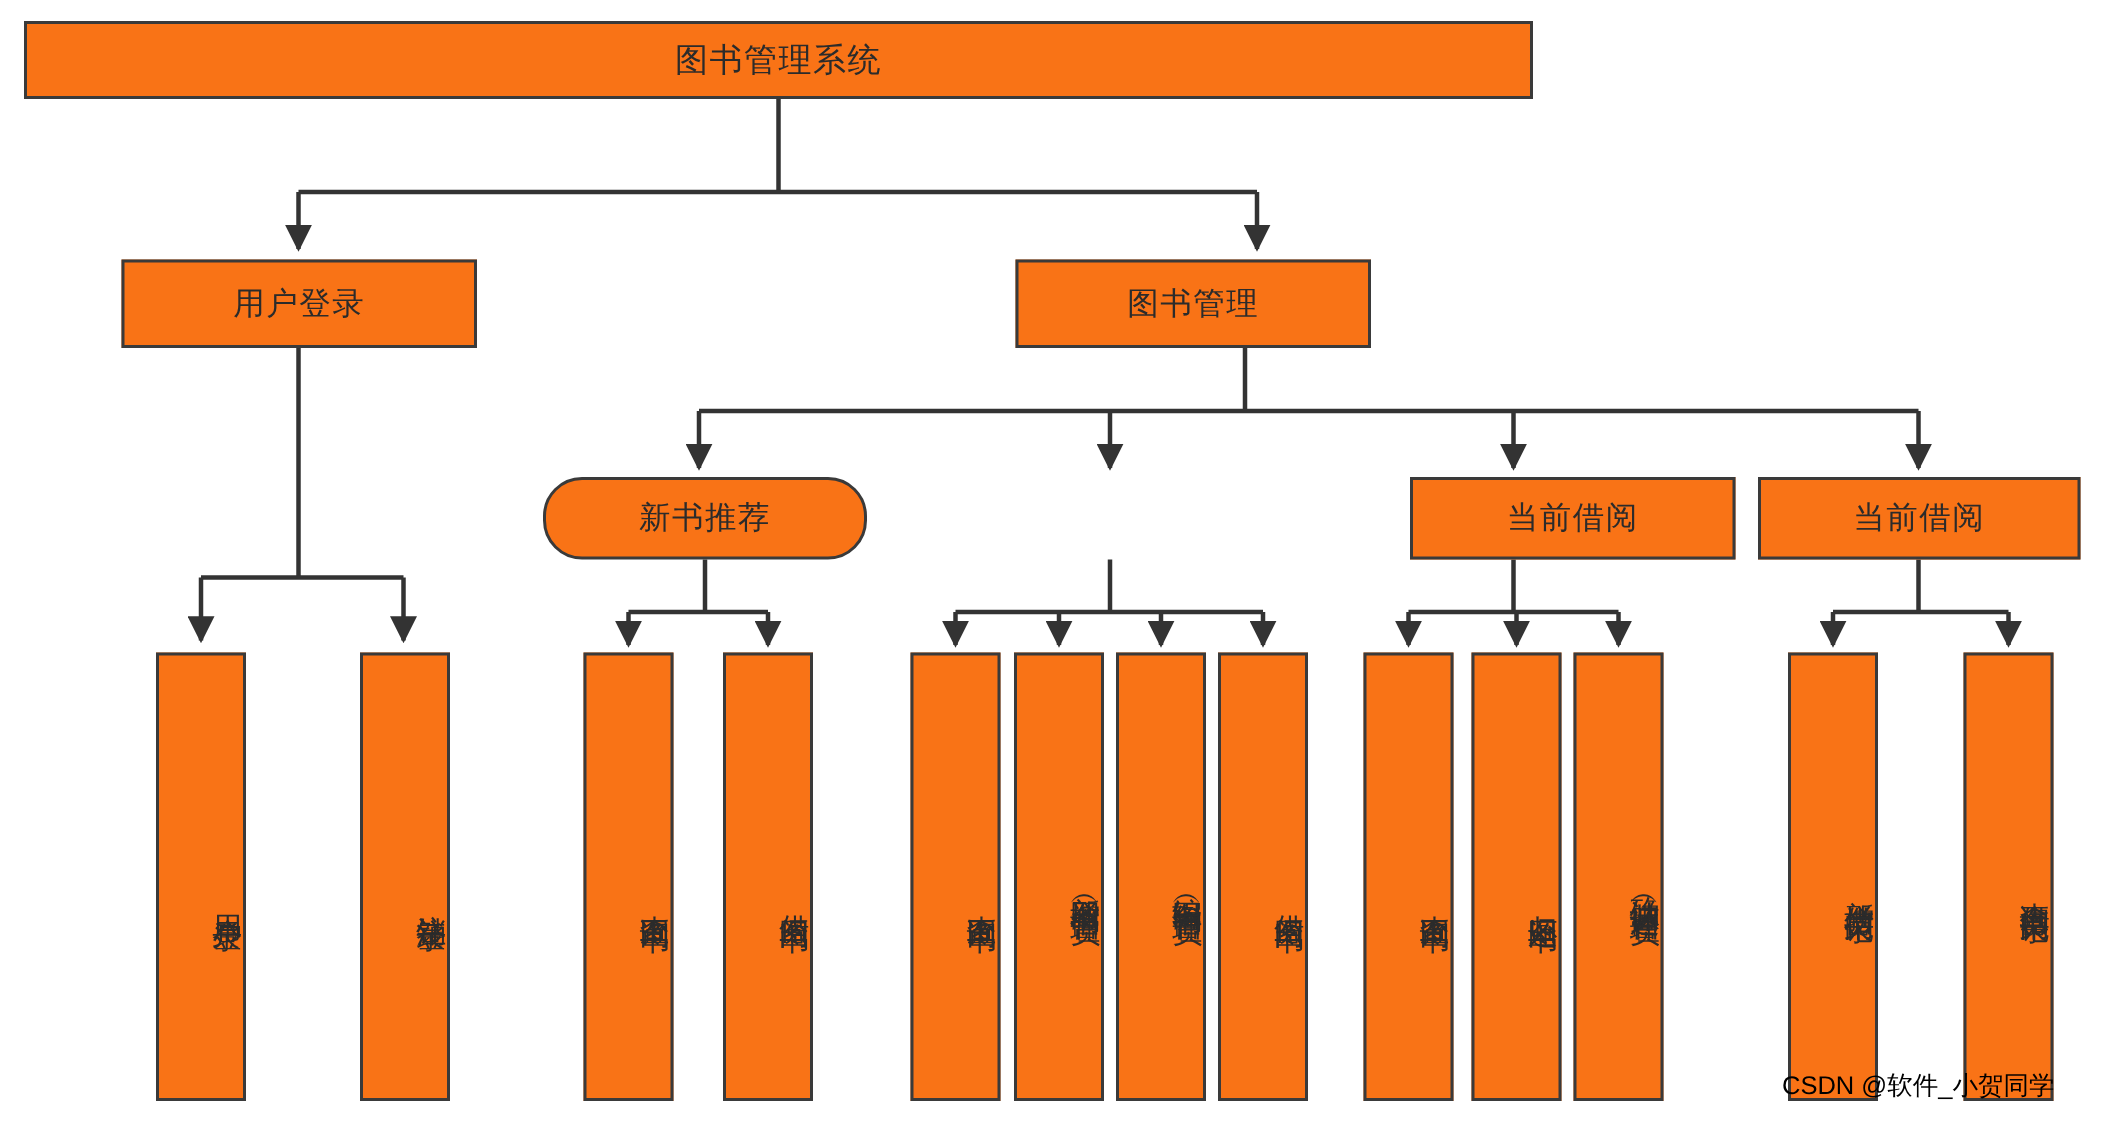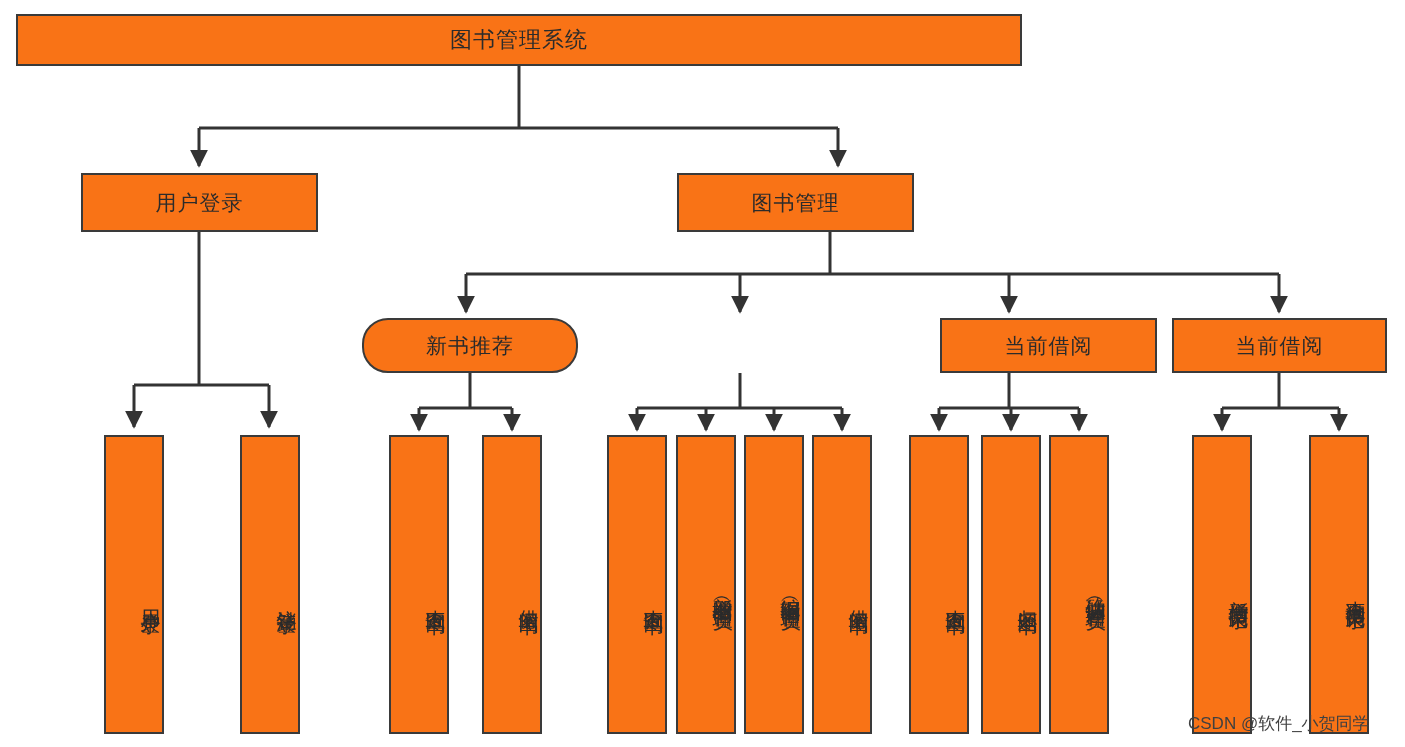--- a/index.html
+++ b/index.html
@@ -55,21 +55,21 @@
     padding-top: 12px;
   }
   .node.root {
     font-size: 22px;
   }
   .watermark {
     position: absolute;
     left: 1188px;
     top: 712px;
     font-size: 17px;
-    color: #404040;
+    color: #000000;
     white-space: nowrap;
     z-index: 5;
     font-family: "Liberation Sans", "DejaVu Sans", sans-serif;
   }
 </style>
 </head>
 <body>
 
 <div id="canvas">
 

